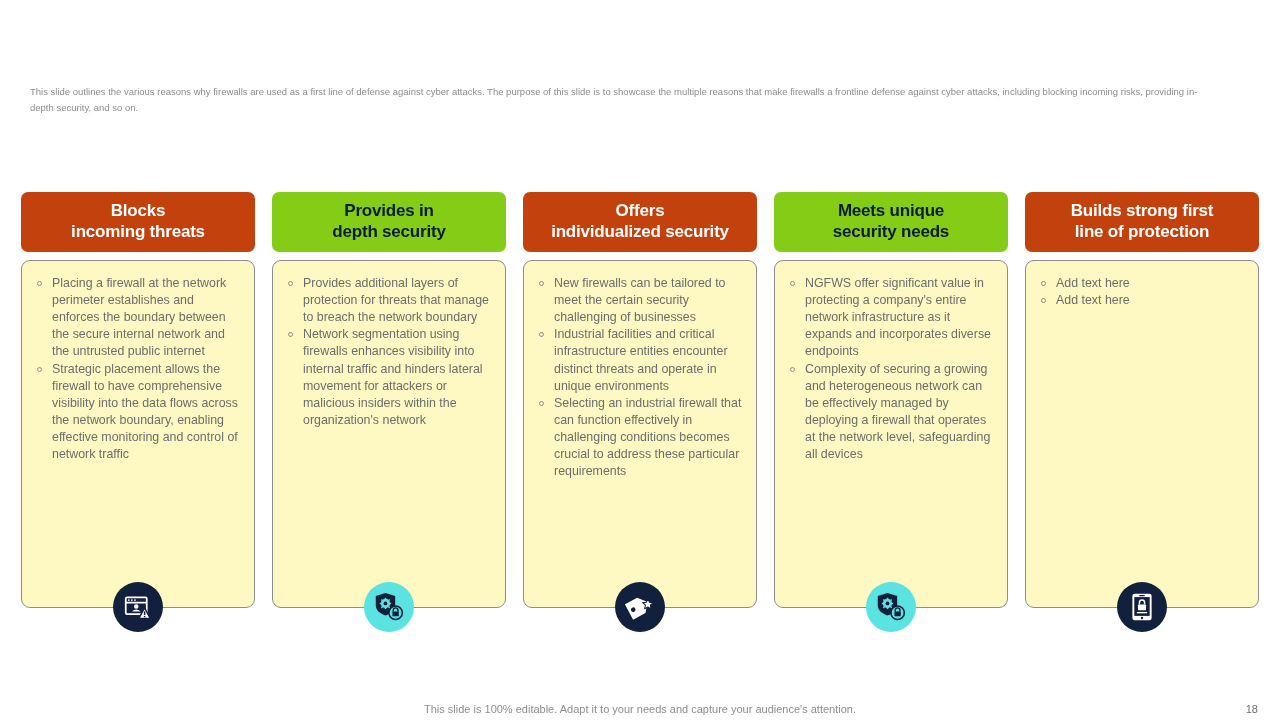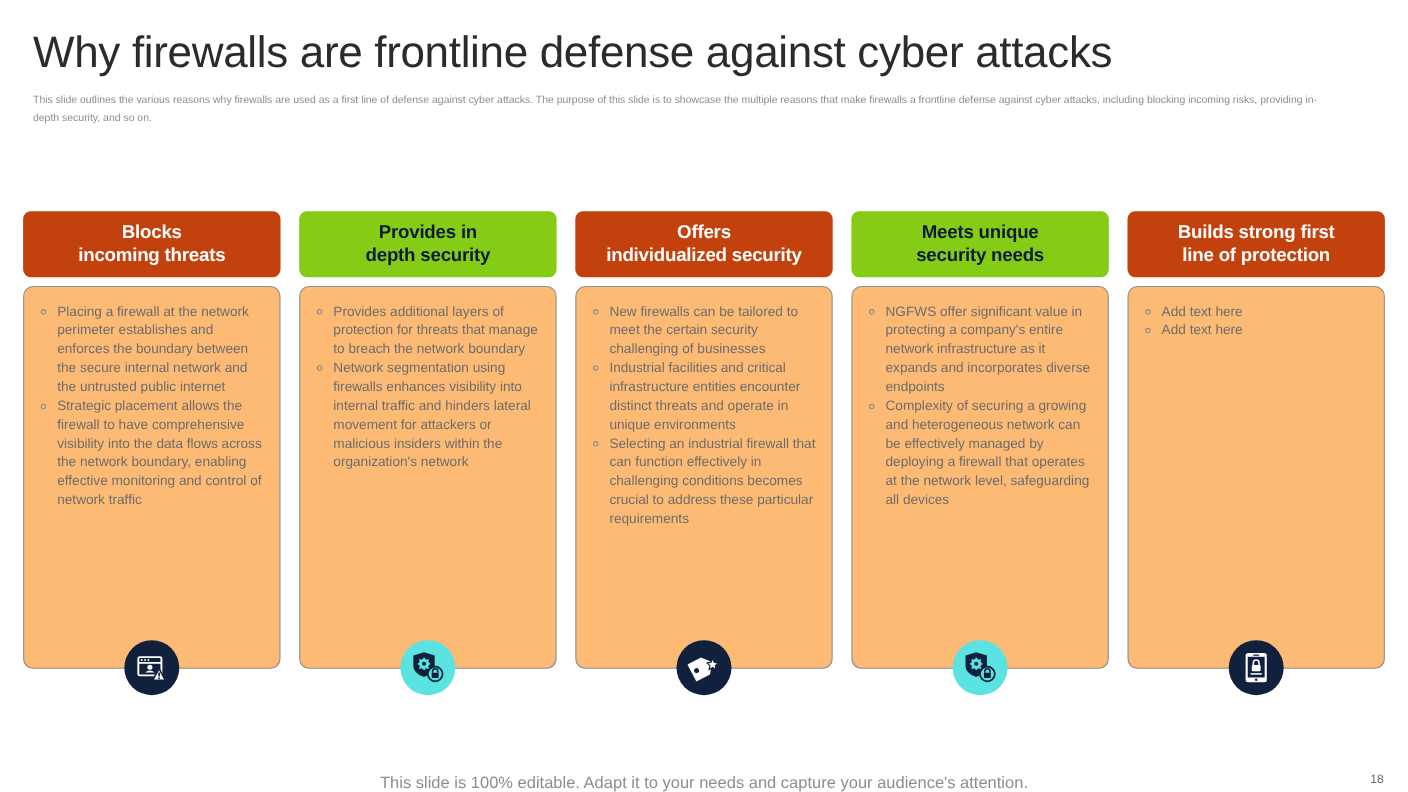--- a/index.html
+++ b/index.html
@@ -87,21 +87,21 @@
   }
 
   .col-body {
     margin-top: 8px;
     border: 1px solid #8d8d8d;
     border-radius: 9px;
     min-height: 348px;
     box-sizing: border-box;
     padding: 14px 10px 34px 8px;
     position: relative;
-    background: #fdba74;
+    background: #fef9c3;
   }
 
   ul.bullets {
     list-style: none;
     margin: 0;
     padding: 0;
   }
   ul.bullets li {
     position: relative;
     padding-left: 22px;
@@ -140,37 +140,36 @@
 
   .icon-badge svg { display: block; }
 
   
   .footer-note {
     position: absolute;
     left: 0;
     right: 0;
     top: 703px;
     text-align: center;
-    font-size: 15px;
+    font-size: 11px;
     color: #8d8d8d;
   }
   .page-number {
     position: absolute;
     right: 22px;
     top: 703px;
     font-size: 11px;
     color: #6d6d6d;
   }
 </style>
 </head>
 <body>
 
 <div class="slide">
 
-  <div class="slide-title">Why firewalls are frontline defense against cyber attacks</div>
 
   <div class="slide-subtitle">This slide outlines the various reasons why firewalls are used as a first line of defense against cyber attacks. The purpose of this slide is to showcase the multiple reasons that make  firewalls a frontline defense against cyber attacks, including blocking incoming risks, providing in-depth security, and so on.</div>
 
   <div class="columns" id="columns-container">
       <div class="column">
         <div class="col-header dark">
           <div><span>Blocks</span><br><span>incoming threats</span></div>
         </div>
         <div class="col-body">
           <ul class="bullets">

